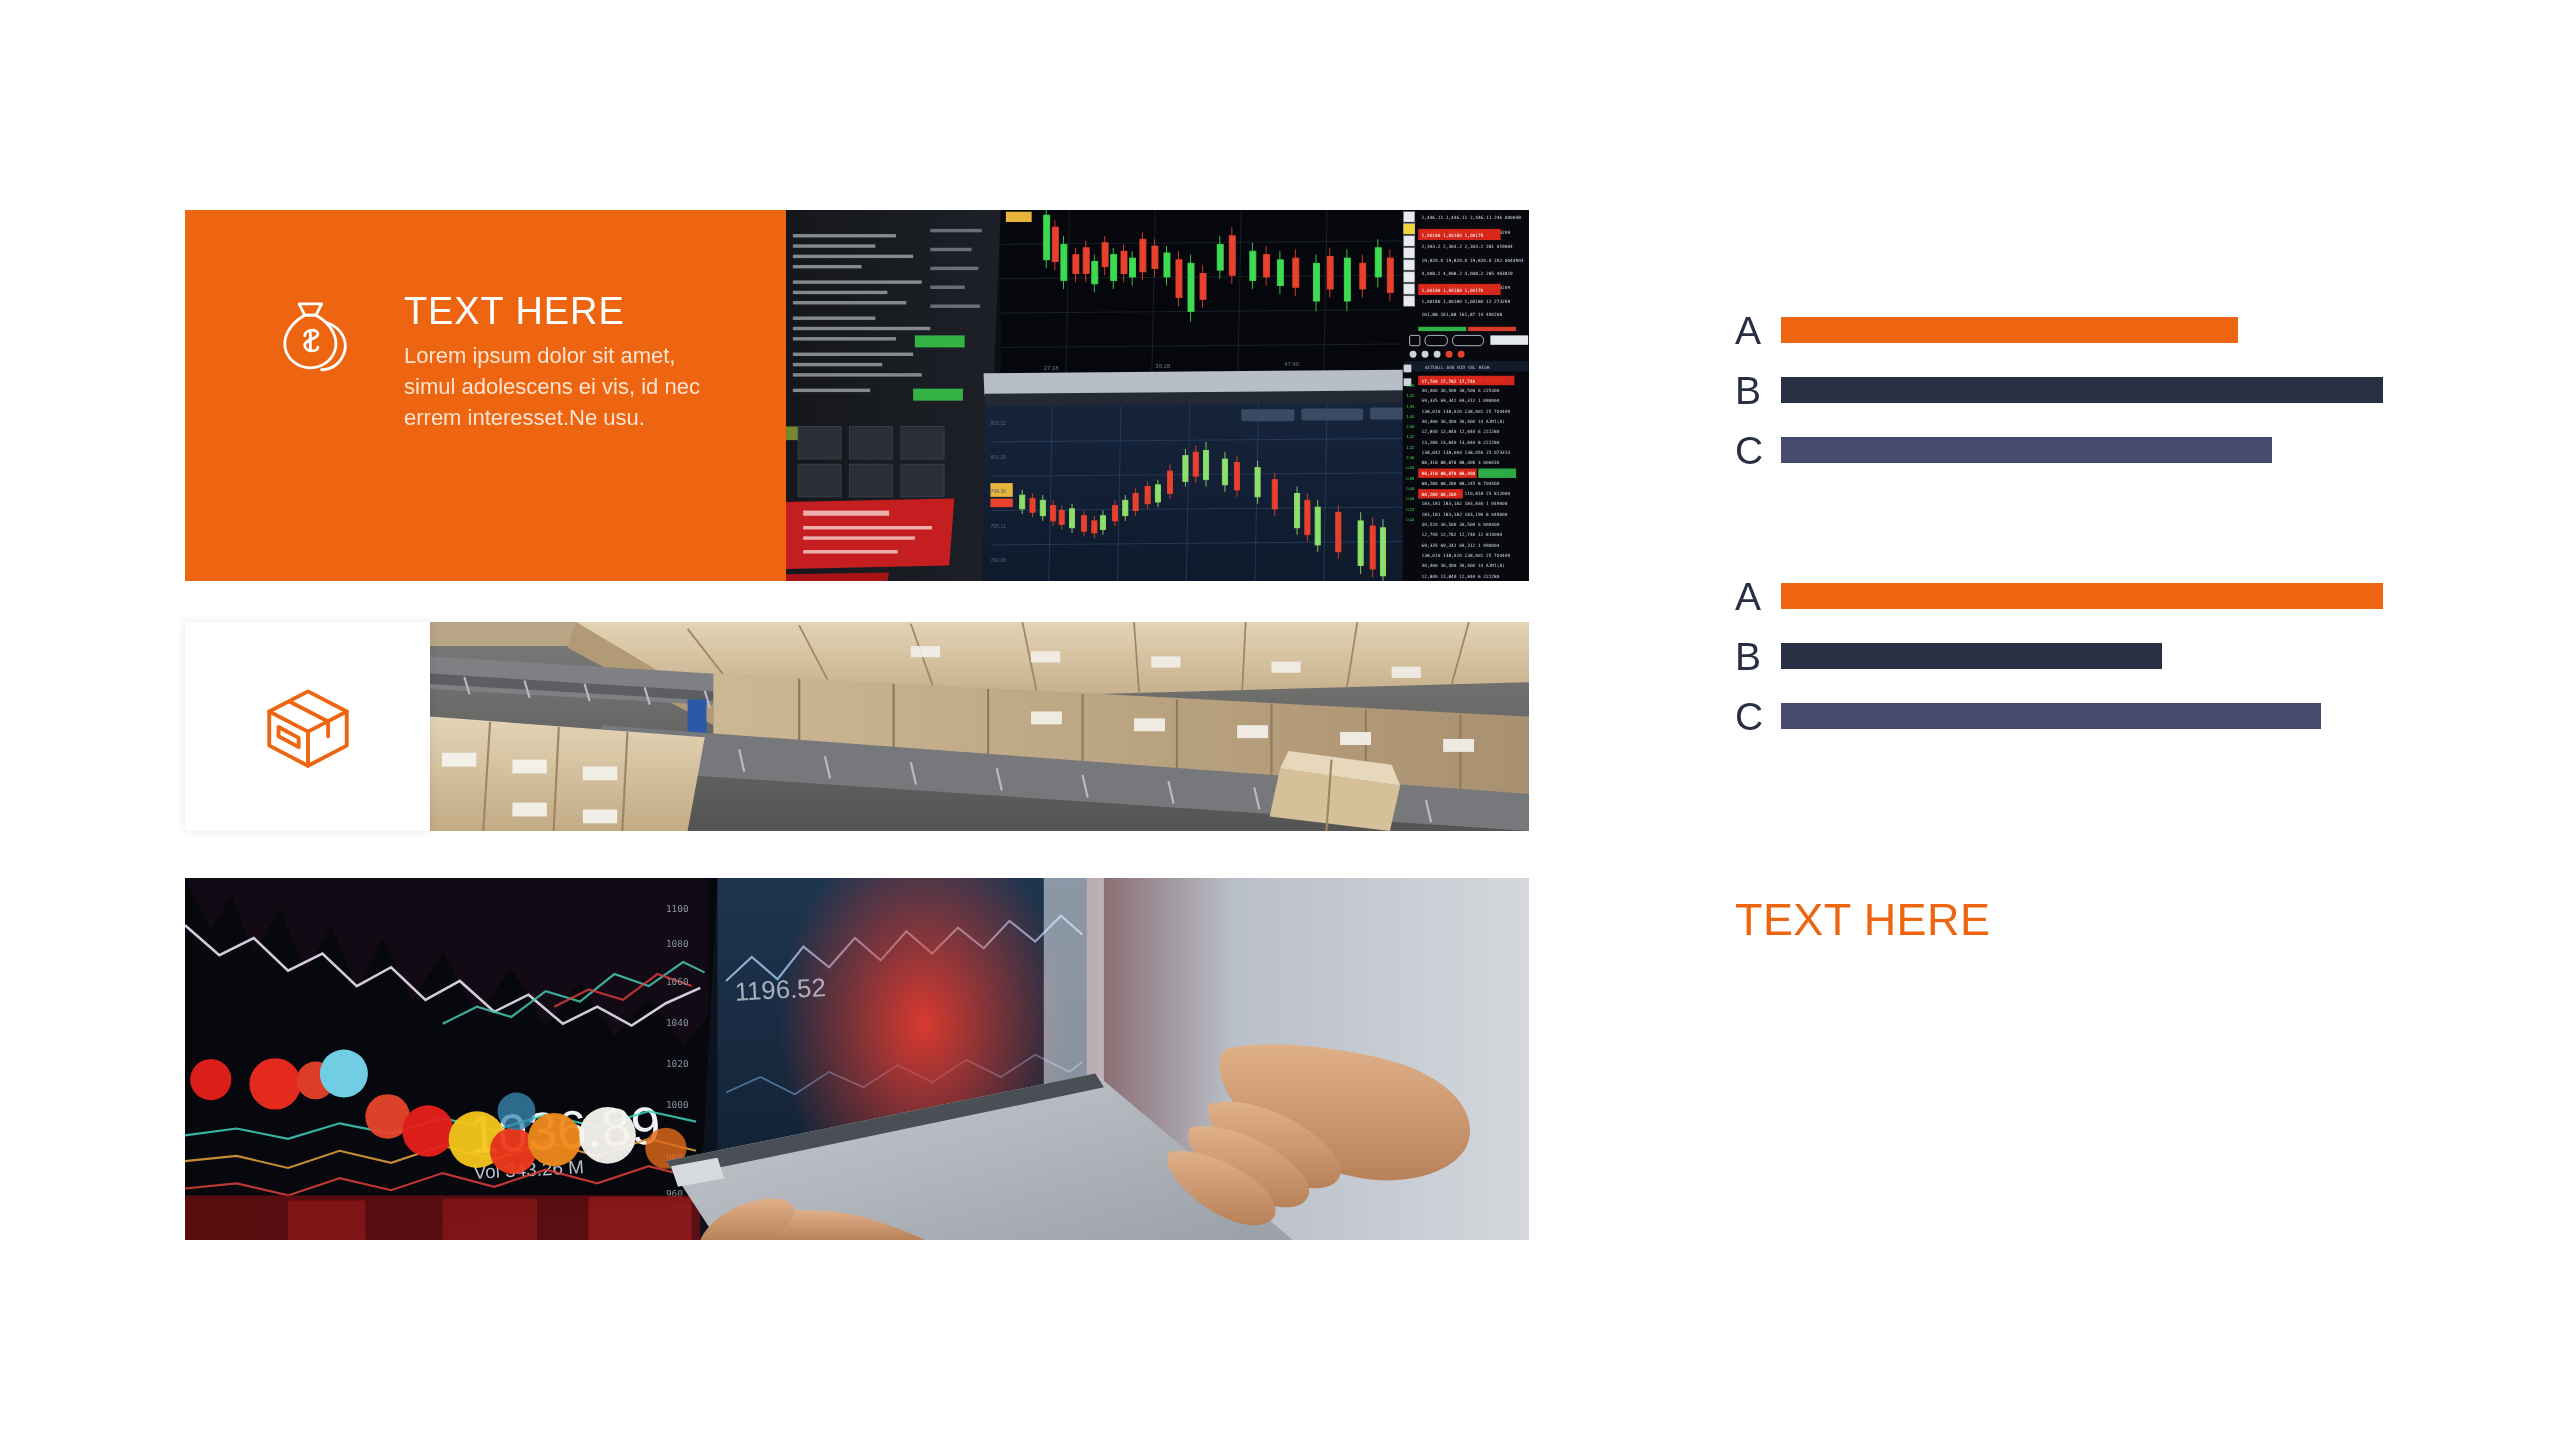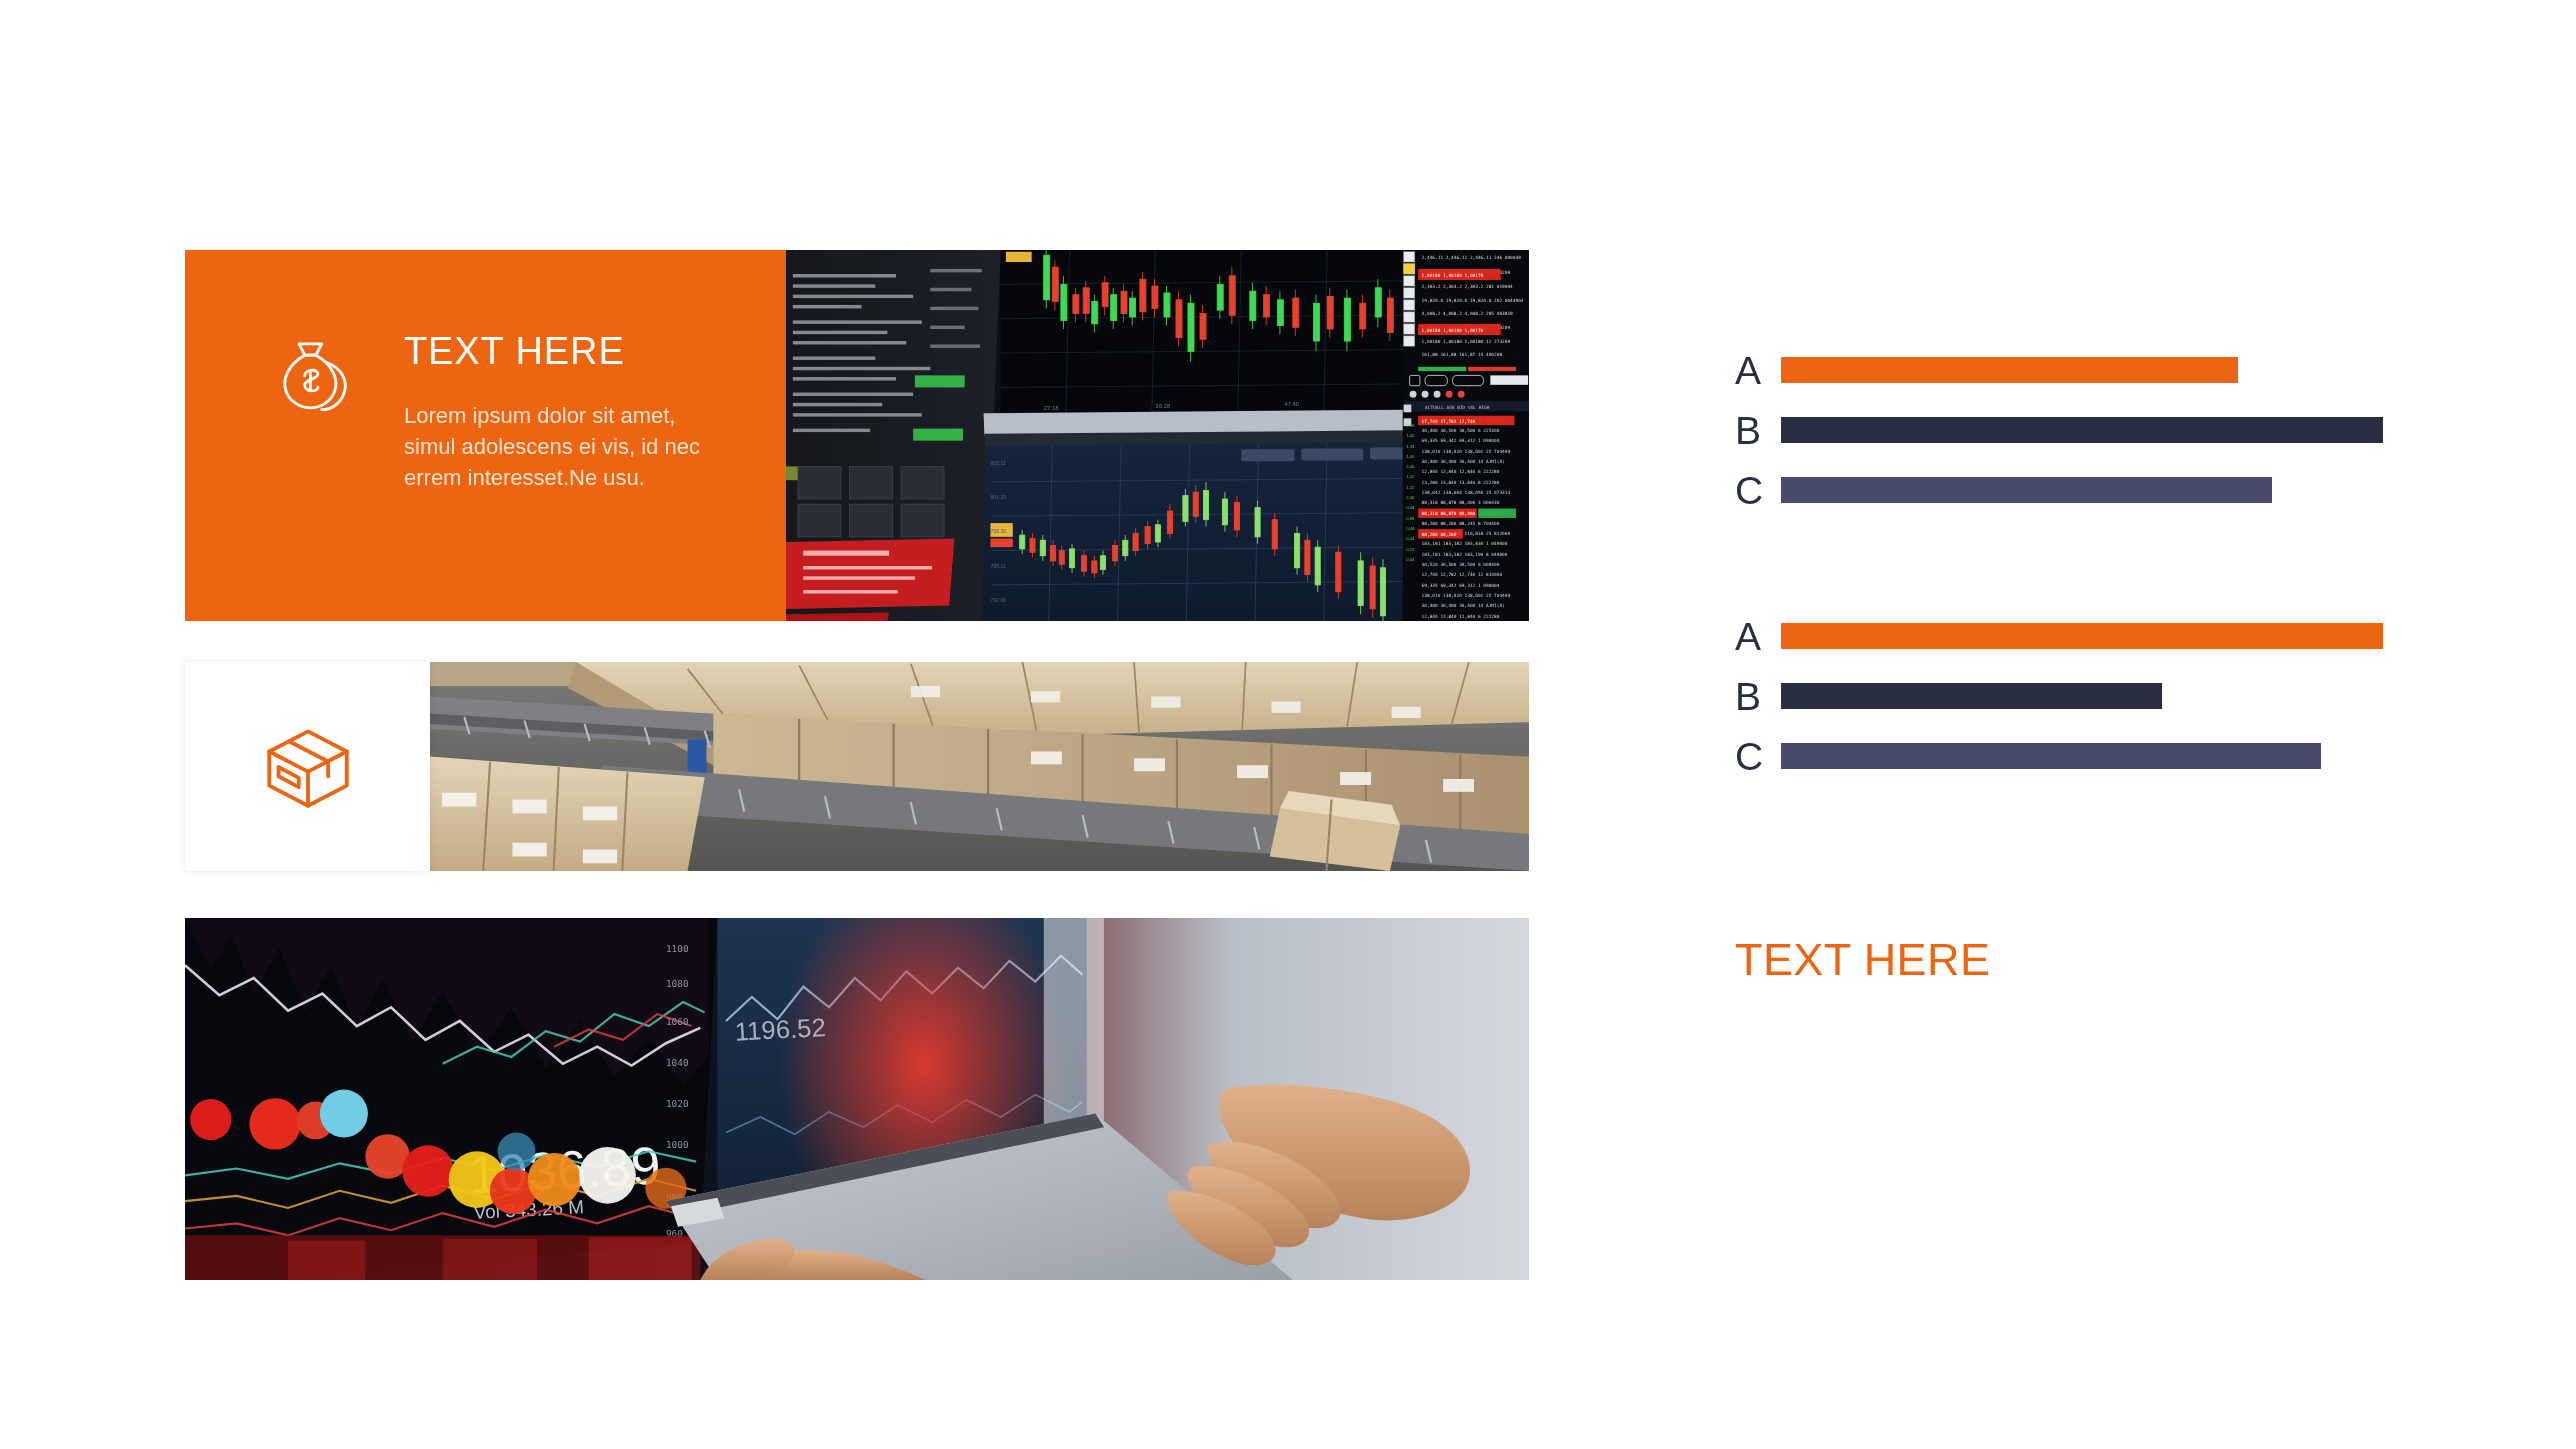--- a/index.html
+++ b/index.html
@@ -1,30 +1,30 @@
 <!DOCTYPE html>
 <html style="font-size:13.7px"><head>
 <meta charset="utf-8">
 <style>
   * { margin:0; padding:0; box-sizing:border-box; }
   html,body { width:2576px; height:1449px; background:#ffffff; overflow:hidden;
               font-family:"Liberation Sans", sans-serif; }
-  .slide { position:relative; width:2576px; height:1070px; background:#fff;margin-top:40px; }
+  .slide { position:relative; width:2576px; height:1070px; background:#fff; }
 
   
   .left-col { position:absolute; left:185px; top:210px; width:1344px; height:1030px; }
 
   
   .row1 { position:absolute; left:0; top:0; width:1344px; height:371px; display:flex; }
   .orange-panel { position:relative; width:601px; height:371px; background:#ED6511;
                   flex:0 0 601px; }
   .op-icon { position:absolute; left:84px; top:77px; width:94px; height:94px; }
   .op-title { position:absolute; left:219px; top:82px; font-size:38px; color:#ffffff;
               letter-spacing:0.9px; font-weight:400; line-height:1; }
-  .op-body { position:absolute; left:219px; top:150px; width:318px; font-size:22px;
+  .op-body { position:absolute; left:219px; top:130px; width:318px; font-size:22px;
              line-height:1.42; color:#FBE3D2; }
 
   .img-trading { position:relative; width:743px; height:371px; overflow:hidden;
                  background:#05070d; flex:0 0 743px; }
 
   
   .row2 { position:absolute; left:0; top:412px; width:1344px; height:209px; display:flex; }
   .white-card { position:relative; width:245px; height:209px; background:#ffffff;
                 box-shadow:0 0 8.6px rgba(0,0,0,.10); flex:0 0 245px; z-index:3; }
   .wc-icon { position:absolute; left:50%; top:50%; transform:translate(-50%,-50%);

